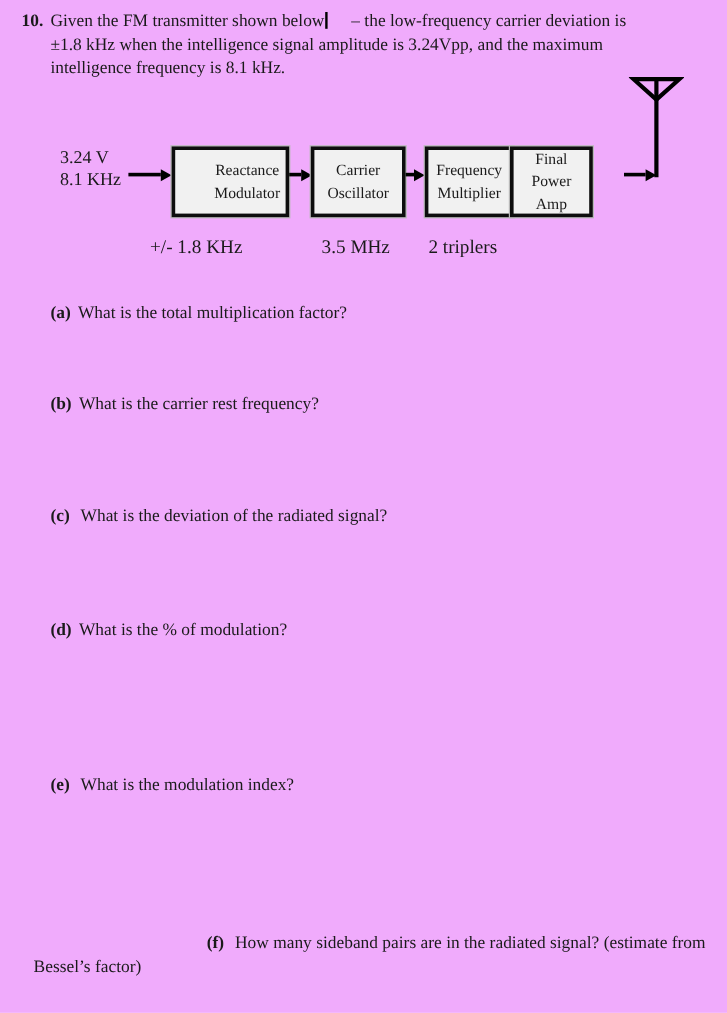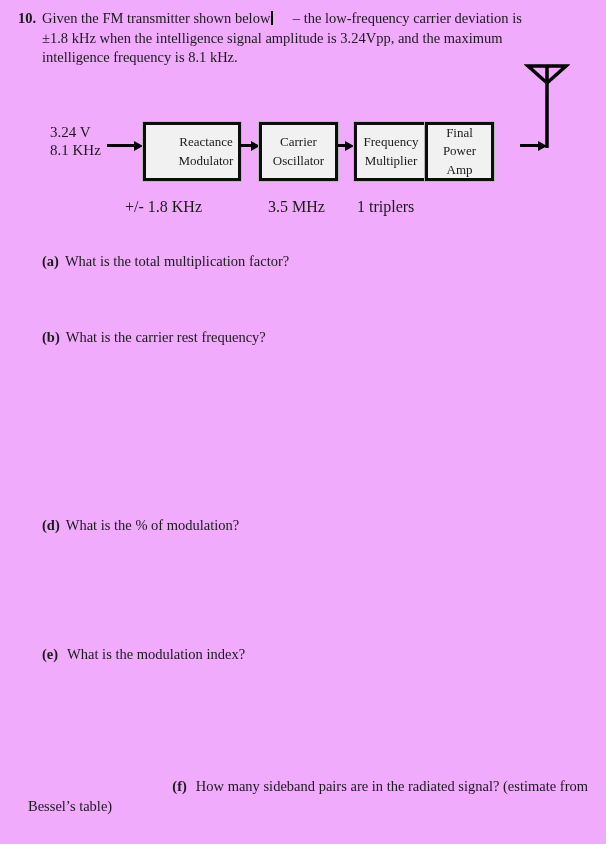--- a/index.html
+++ b/index.html
@@ -123,40 +123,43 @@
 
     <div class="harrow arr-out"></div>
 
     <svg class="antenna" width="46" height="86" viewBox="0 0 46 86">
       <line x1="23" y1="4" x2="23" y2="86" stroke="#000" stroke-width="3.5"></line>
       <polygon points="4,4 42,4 23,21" fill="none" stroke="#000" stroke-width="3.5"></polygon>
     </svg>
 
     <div class="sub-label sub-dev">+/- 1.8 KHz</div>
     <div class="sub-label sub-freq">3.5 MHz</div>
-    <div class="sub-label sub-mult">1 triplers</div>
+    <div class="sub-label sub-mult">2 triplers</div>
   </div>
 
   <div class="question q-a">
     <span class="q-label">(a)</span><span class="q-text">What is the total multiplication factor?</span>
   </div>
 
   <div class="question q-b">
     <span class="q-label">(b)</span><span class="q-text">What is the carrier rest frequency?</span>
   </div>
 
+  <div class="question q-c gap-wide">
+    <span class="q-label">(c)</span><span class="q-text">What is the deviation of the radiated signal?</span>
+  </div>
 
   <div class="question q-e gap-wide">
     <span class="q-label">(e)</span><span class="q-text">What is the modulation index?</span>
   </div>
 
   <div class="question q-d">
     <span class="q-label">(d)</span><span class="q-text">What is the % of modulation?</span>
   </div>
 
   <div class="question q-f gap-wide">
     <div class="line1">
       <span class="q-label">(f)</span><span class="q-text">How many sideband pairs are in the radiated signal? (estimate from</span>
     </div>
-    <div class="line2">Bessel’s table)</div>
+    <div class="line2">Bessel’s factor)</div>
   </div>
 
 </div>
 
 </body></html>

